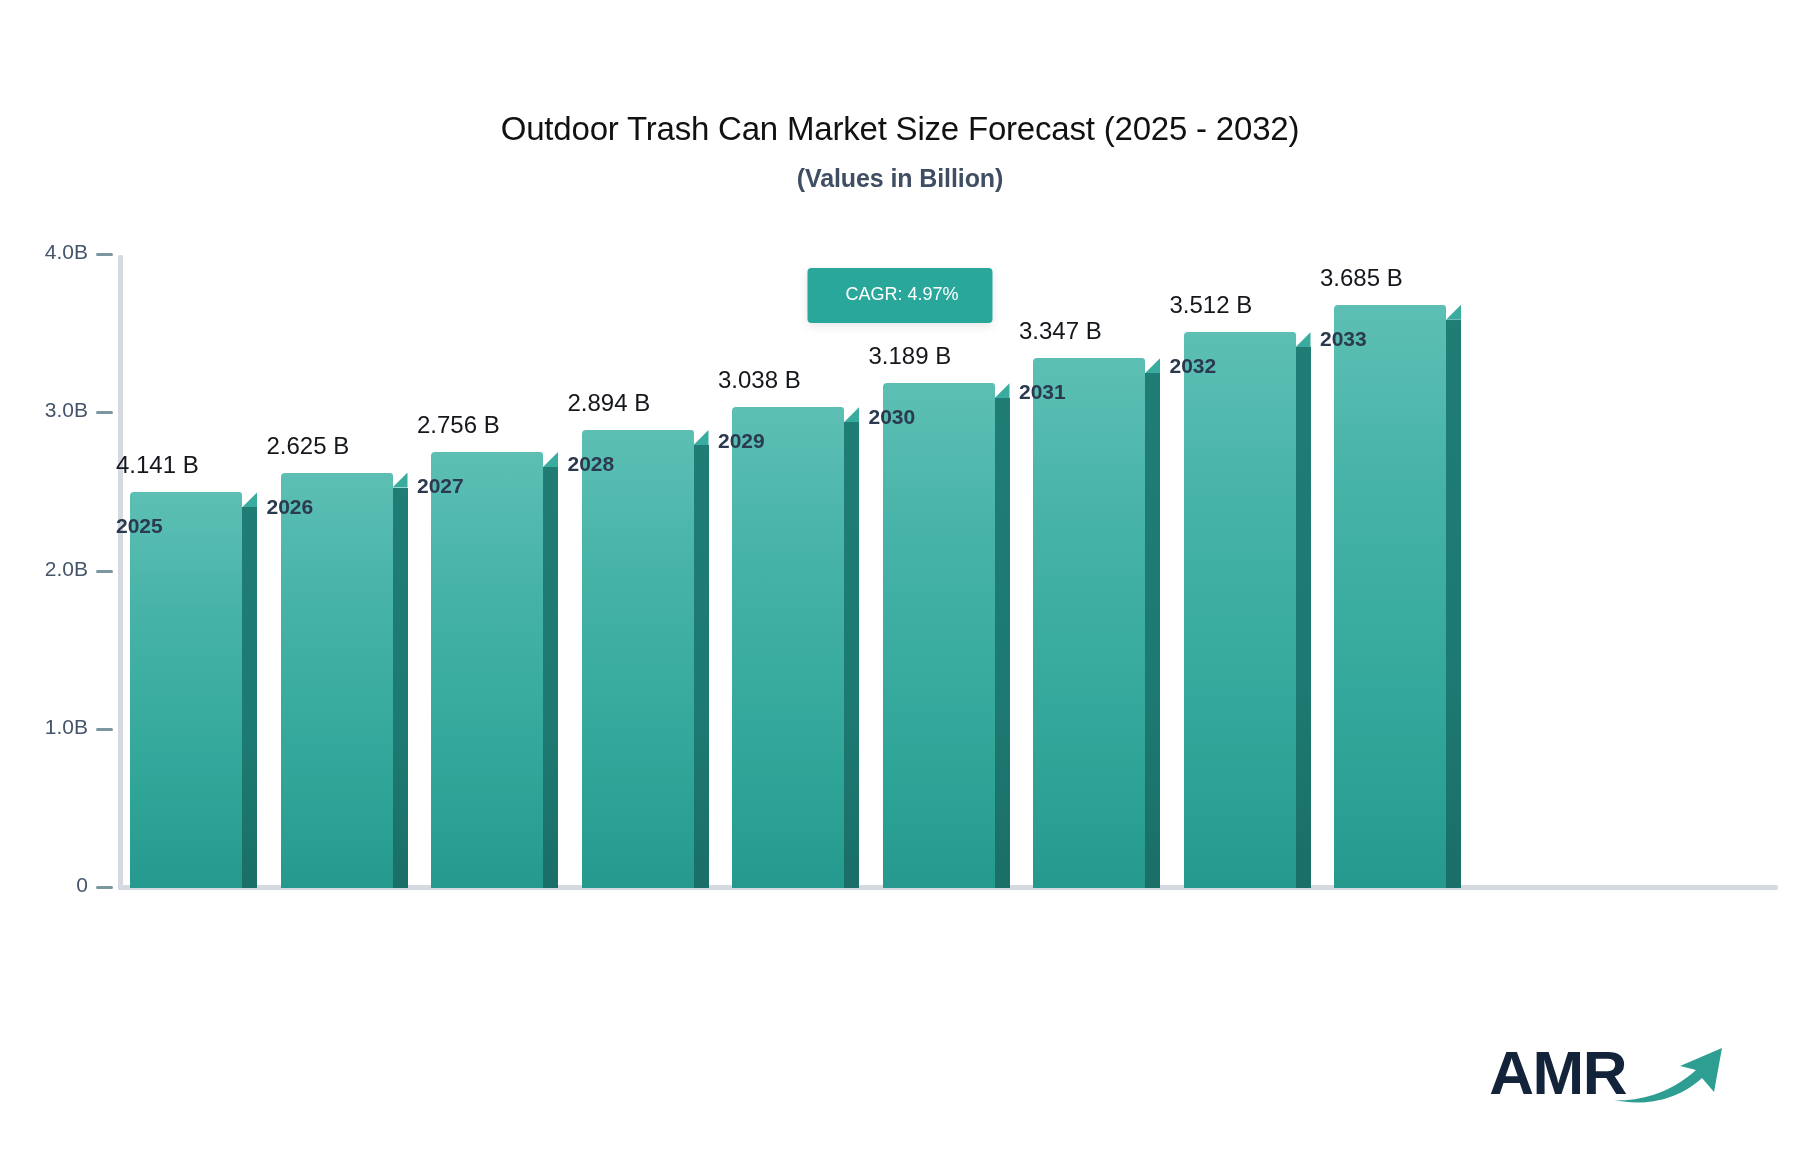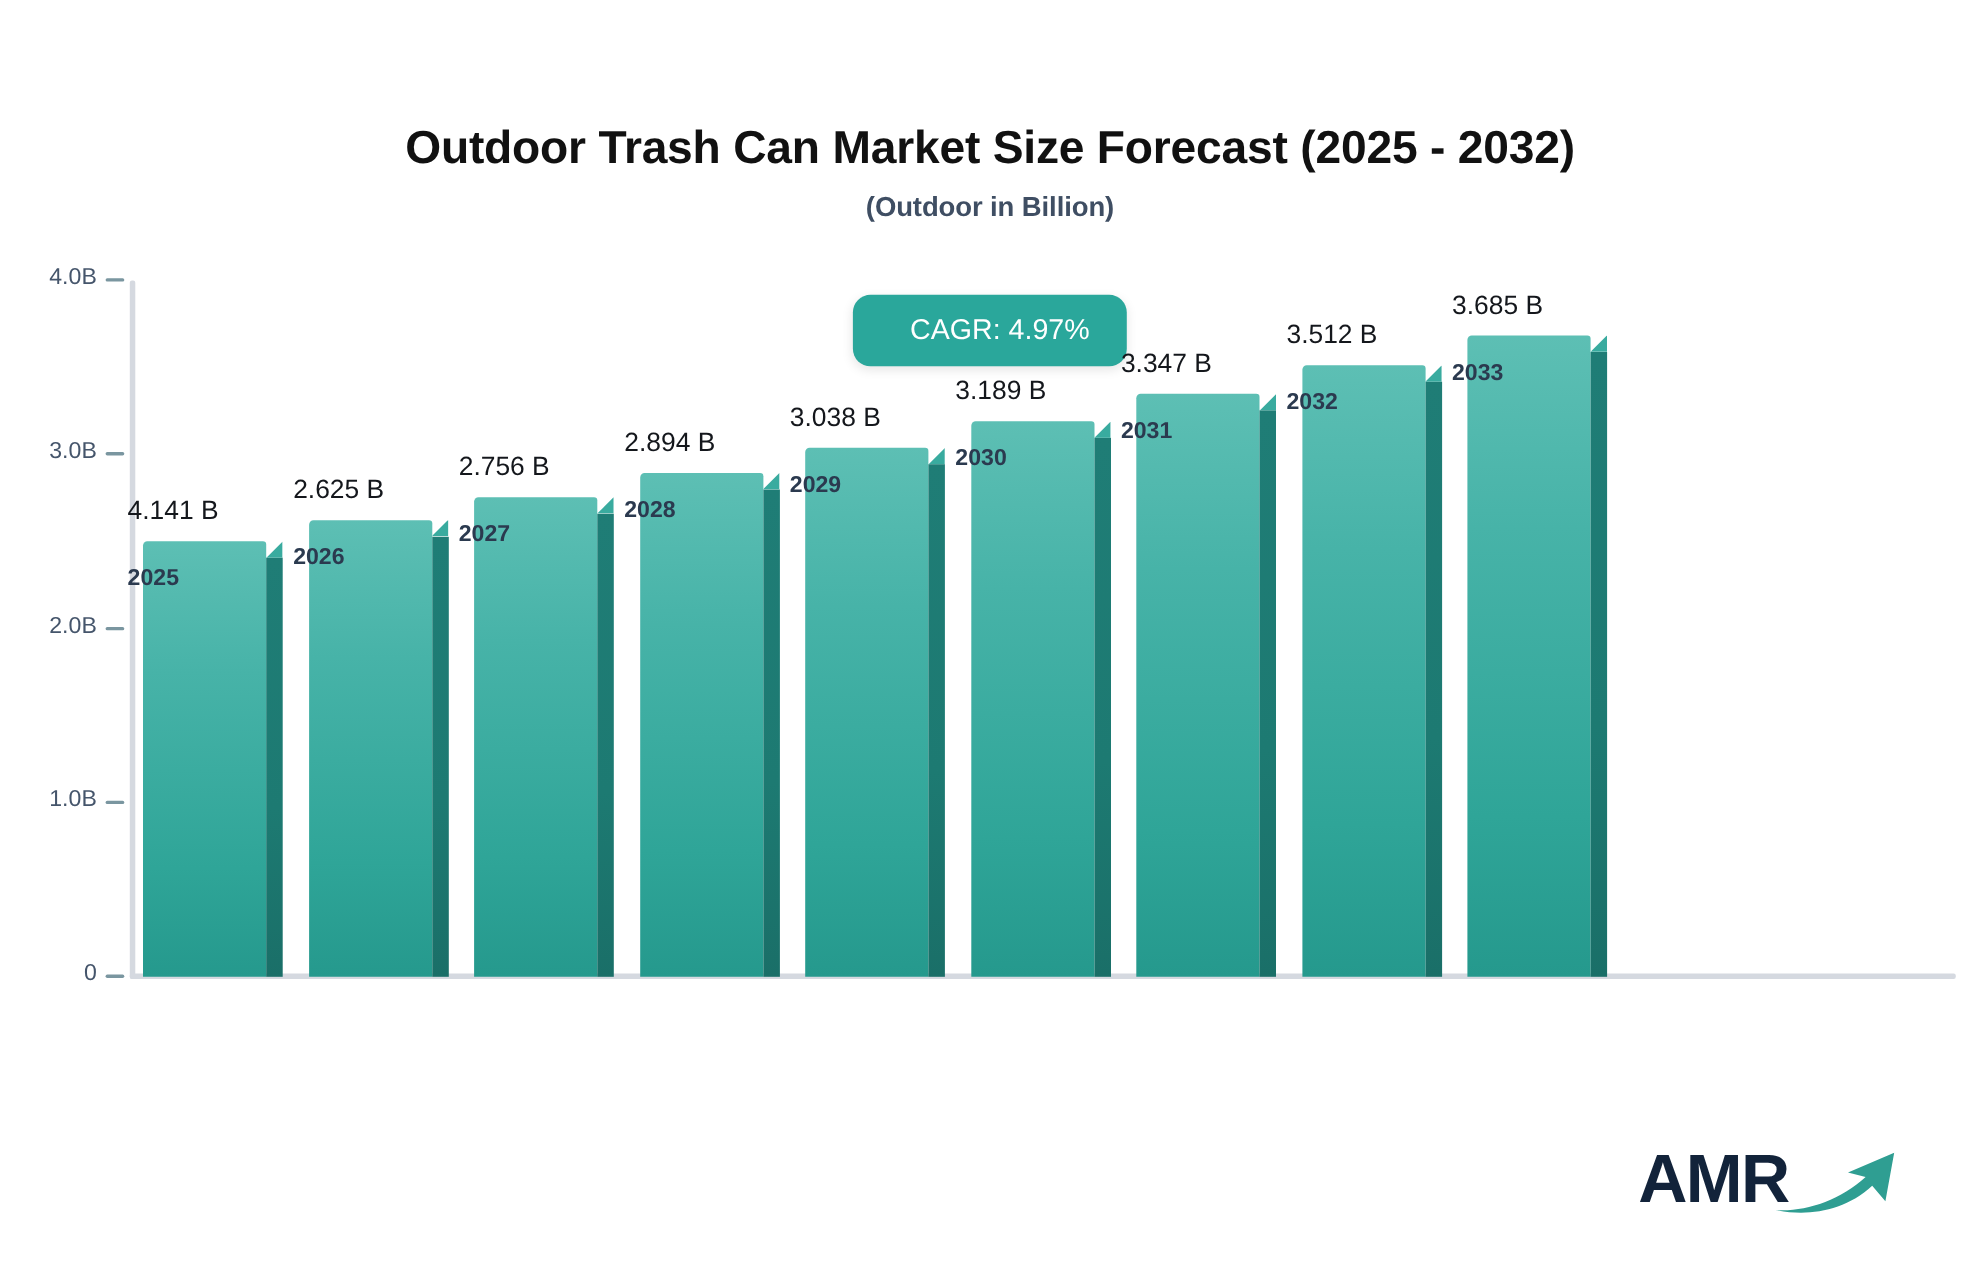--- a/index.html
+++ b/index.html
@@ -21,46 +21,46 @@
 
   
   #title-block {
     position: absolute;
     top: 110px;
     left: 0;
     width: 1800px;
     text-align: center;
   }
   #chart-title {
-    font-size: 42px;
-    font-weight: bold;
+    font-size: 33px;
+    font-weight: normal;
     color: #111111;
     letter-spacing: -0.2px;
     line-height: 1.15;
   }
   #chart-subtitle {
     margin-top: 16px;
     font-size: 25px;
     font-weight: bold;
     color: #3f4e63;
     letter-spacing: -0.1px;
   }
 
   
   #cagr-badge {
     position: absolute;
     top: 268px;
     left: 50%;
     transform: translateX(-50%);
     background: #2aa79b;
     color: #ffffff;
-    font-size: 26px;
+    font-size: 18px;
     font-weight: normal;
-    padding: 16px 34px 18px 52px;
-    border-radius: 16px;
+    padding: 16px 34px 18px 38px;
+    border-radius: 4px;
     box-shadow: 0 3px 10px rgba(0,0,0,0.10);
     white-space: nowrap;
   }
 
   
   
   #plot {
     position: absolute;
     left: 0;
     top: 0;
@@ -193,21 +193,21 @@
     margin-bottom: -2px;
   }
 </style>
 </head>
 <body>
 
 <div id="chart-root">
 
   <div id="title-block">
     <div id="chart-title">Outdoor Trash Can Market Size Forecast (2025 - 2032)</div>
-    <div id="chart-subtitle">(Outdoor in Billion)</div>
+    <div id="chart-subtitle">(Values in Billion)</div>
   </div>
 
   <div id="cagr-badge">CAGR: 4.97%</div>
 
   <div id="plot">
     <div id="y-axis-line"></div>
     <div id="x-axis-line"></div>
     <div id="y-ticks">
         <div class="y-tick" style="top: 255px;">
           <div class="tick-label">4.0B</div>

